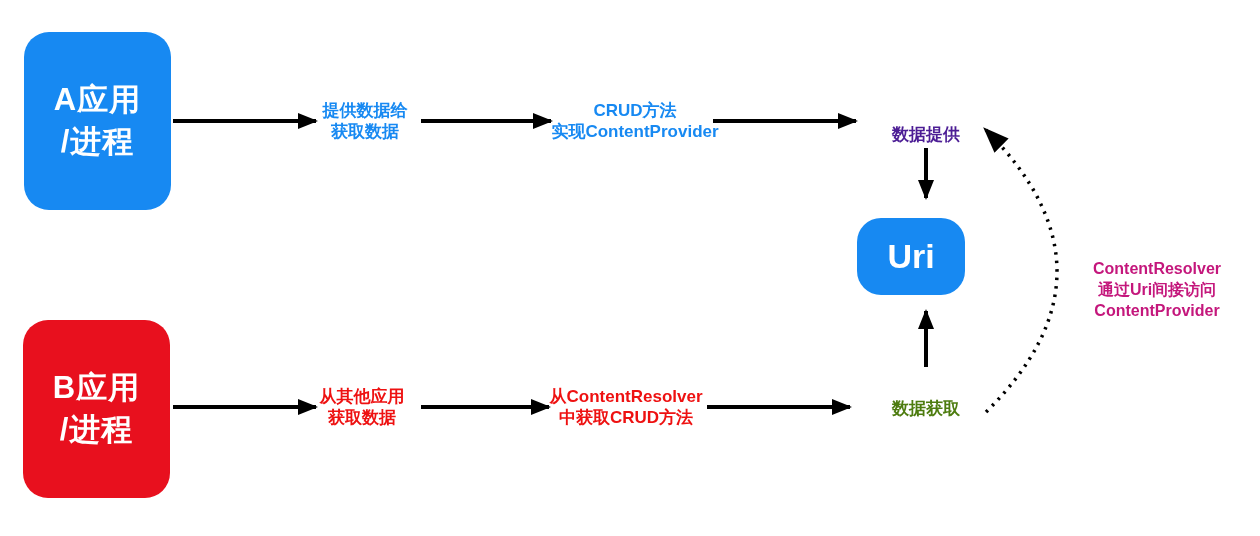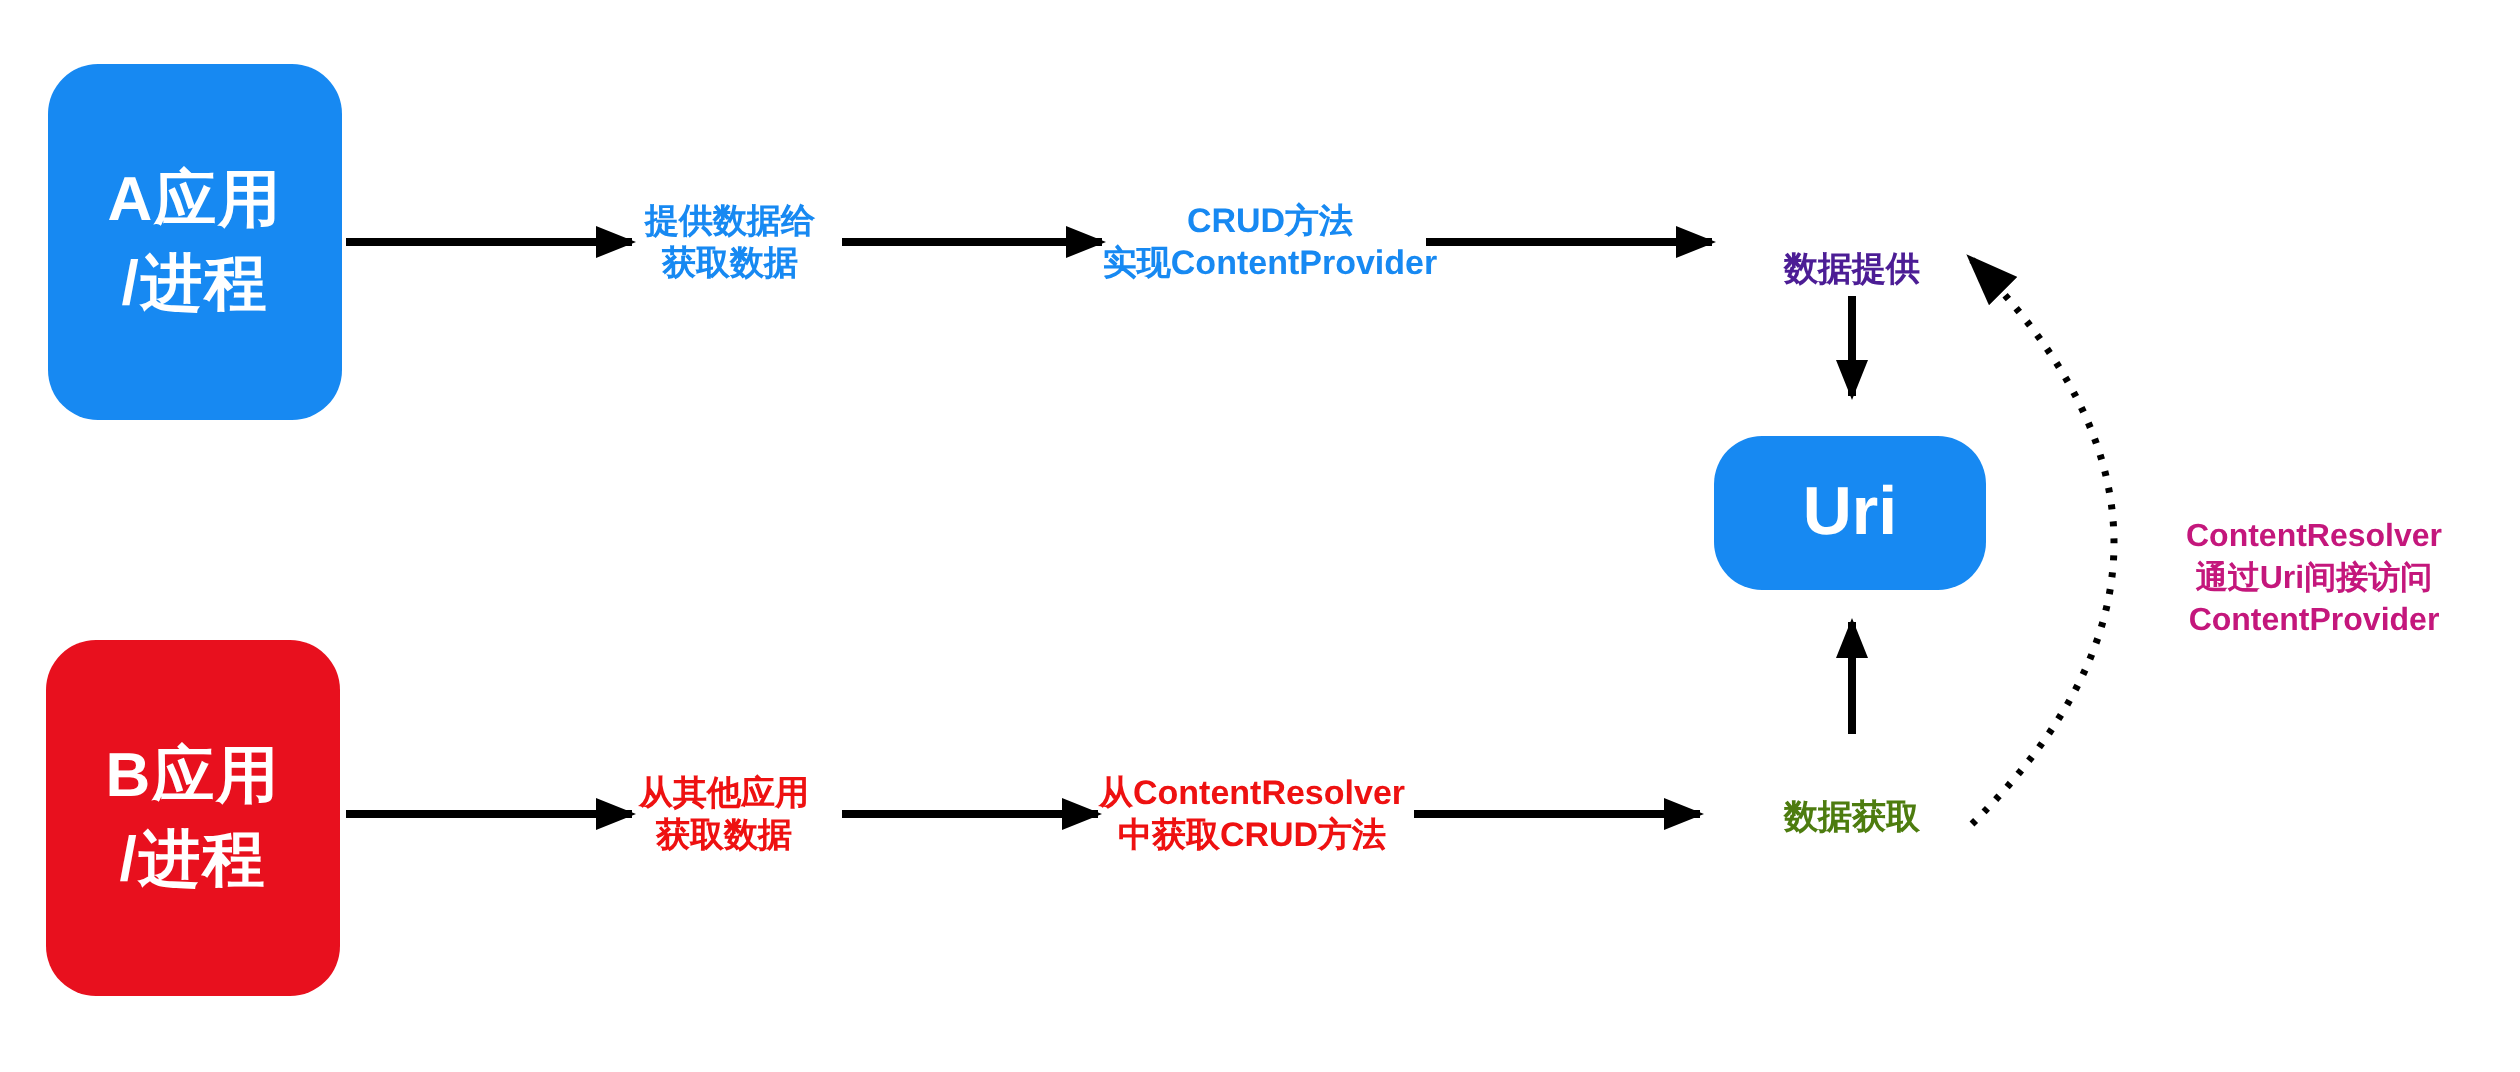--- a/index.html
+++ b/index.html
@@ -40,21 +40,21 @@
     font-size: 31px;
     line-height: 42px;
     letter-spacing: 1px;
     border-radius: 25px;
   }
   .box-a { left: 24px; top: 32px; }
   .box-b { left: 23px; top: 320px; }
   .uri-box {
     left: 857px;
     top: 218px;
-    width: 136px;
+    width: 108px;
     height: 77px;
     border-radius: 24px;
     font-size: 34px;
     font-weight: 600;
   }
   .flow-label {
     position: absolute;
     transform: translateX(-50%);
     text-align: center;
     font-size: 17px;

